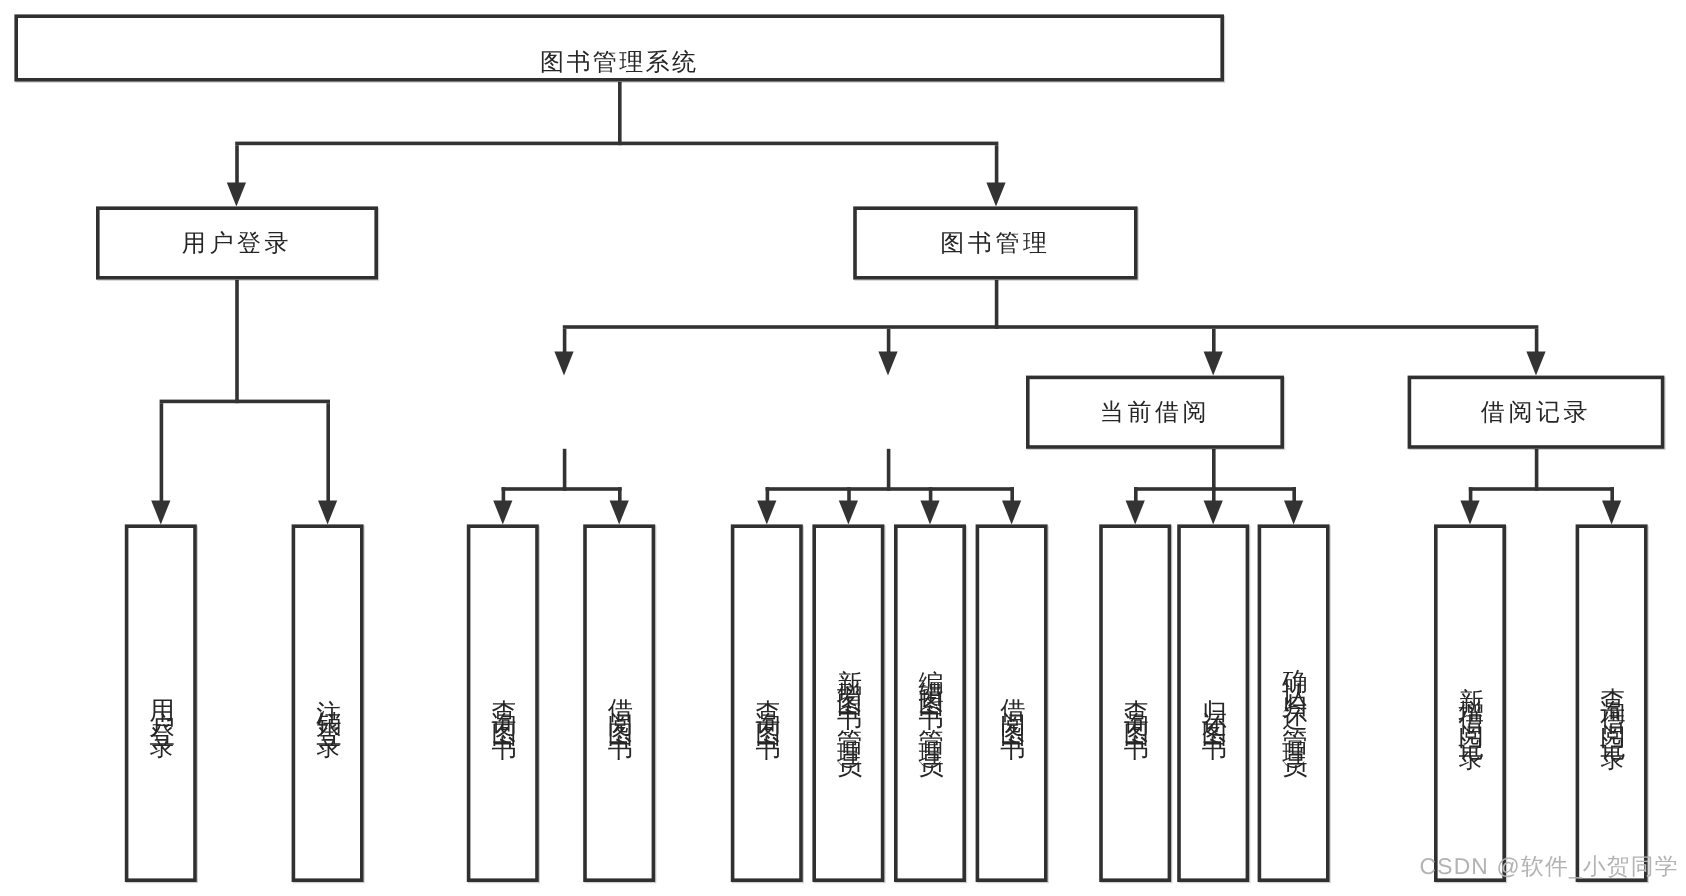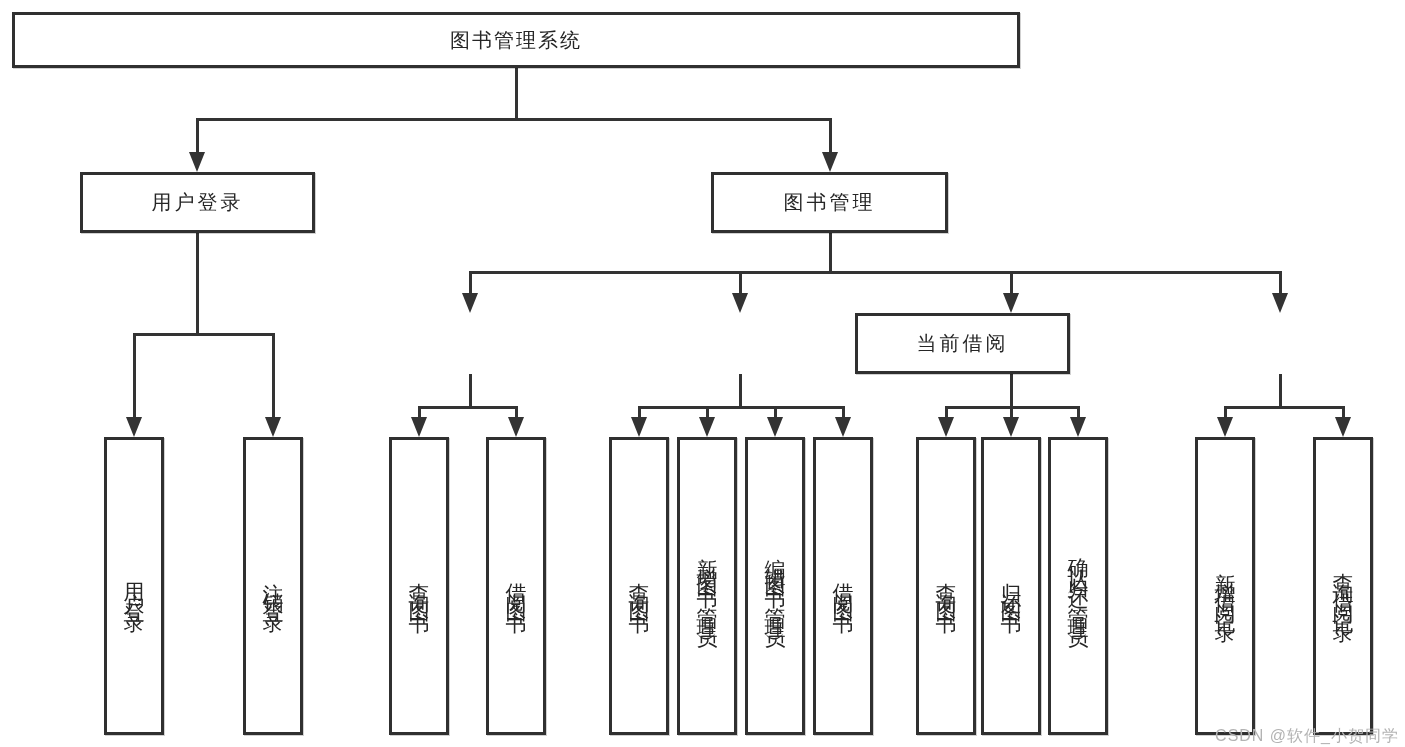--- a/index.html
+++ b/index.html
@@ -40,22 +40,22 @@
   .hline{height:3px;}
   .vline{width:3px;}
   .arrow{
     position:absolute;width:0;height:0;
     border-left:8px solid transparent;
     border-right:8px solid transparent;
     border-top:20px solid var(--line);
   }
   .watermark{
     position:absolute;
-    right:6px;bottom:0;
-    font-size:16px;
+    right:6px;bottom:12px;
+    font-size:19px;
     color:var(--watermark);
     letter-spacing:1px;
     white-space:nowrap;
     margin-top:40px;
   }
 </style>
 </head>
 <body>
 
 <div class="canvas">
@@ -112,33 +112,36 @@
   <div class="vline" style="left:1076.5px;top:406px;height:13px;"></div>
   <div class="arrow" style="left:1070px;top:417px;"></div>
 
   <div class="vline" style="left:1278.5px;top:374px;height:35px;"></div>
   <div class="hline" style="left:1223.5px;top:406px;width:121px;"></div>
   <div class="vline" style="left:1223.5px;top:406px;height:13px;"></div>
   <div class="arrow" style="left:1217px;top:417px;"></div>
   <div class="vline" style="left:1341.5px;top:406px;height:13px;"></div>
   <div class="arrow" style="left:1335px;top:417px;"></div>
 
-  <div class="node" style="left:12px;top:12px;width:1008px;height:56px;">
+  <div class="node" style="left:12px;top:12px;width:1008px;height:56px;align-items:flex-end;">
     <span class="root-label">图书管理系统</span>
   </div>
 
   <div class="node" style="left:80px;top:172px;width:235px;height:61px;">
     <span class="h-label">用户登录</span>
   </div>
   <div class="node" style="left:711px;top:172px;width:237px;height:61px;justify-content:center;">
     <span class="h-label">图书管理</span>
   </div>
 
   <div class="node" style="left:855px;top:313px;width:215px;height:61px;">
     <span class="h-label">当前借阅</span>
+  </div>
+  <div class="node" style="left:1173px;top:313px;width:214px;height:61px;">
+    <span class="h-label">借阅记录</span>
   </div>
 
   <div class="node" style="left:104px;top:437px;width:60px;height:298px;">
     <span class="v-label">用户登录</span>
   </div>
   <div class="node" style="left:243px;top:437px;width:60px;height:298px;">
     <span class="v-label">注销登录</span>
   </div>
 
   <div class="node" style="left:389px;top:437px;width:60px;height:298px;">

